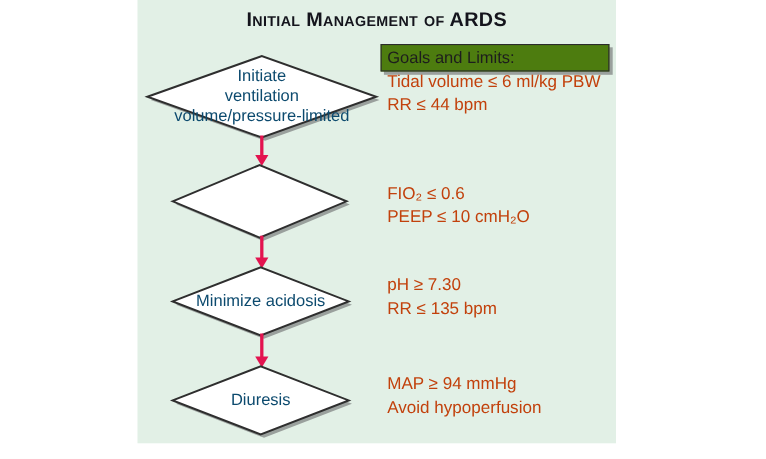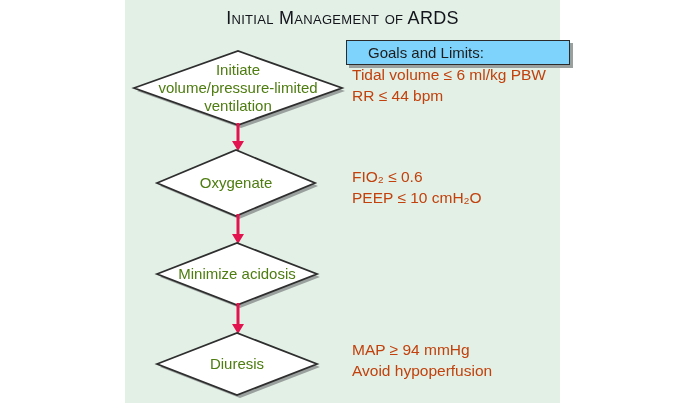--- a/index.html
+++ b/index.html
@@ -3,30 +3,30 @@
 <meta charset="utf-8">
 <style>
   html,body{margin:0;padding:0;background:#ffffff;}
   .stage{
     position:relative;width:696px;height:417px;background:#ffffff;overflow:hidden;
     font-family:"Liberation Sans","DejaVu Sans",sans-serif;color:#1d1d1d;
   }
   .panel{position:absolute;left:125px;top:0;width:435px;height:403px;background:#e2f0e6;}
   .title{
     position:absolute;left:125px;top:8px;width:435px;text-align:center;
-    font-size:18px;font-weight:normal;font-variant:small-caps;letter-spacing:.3px;color:#14141c;
+    font-size:18px;font-weight:bold;font-variant:small-caps;letter-spacing:.3px;color:#14141c;
   }
   .node-svg{position:absolute;overflow:visible;}
   .node-label{
-    position:absolute;text-align:center;font-size:15px;line-height:18px;color:#4d7c0f;
+    position:absolute;text-align:center;font-size:15px;line-height:18px;color:#0c4a6e;
   }
   .goals-box{
-    position:absolute;left:346px;top:40px;width:201px;height:23px;background:#7dd3fc;
+    position:absolute;left:346px;top:40px;width:201px;height:23px;background:#4d7c0f;
     border:1.6px solid #2b2b2b;box-shadow:3px 3px 0 #9aa09d;
-    font-size:15px;line-height:23px;padding-left:21px;box-sizing:content-box;
+    font-size:15px;line-height:23px;padding-left:5px;box-sizing:content-box;
   }
   .goals-block{position:absolute;left:352px;font-size:15.5px;line-height:21px;color:#c2410c;white-space:nowrap;}
   .arrow-svg{position:absolute;}
 </style>
 </head>
 <body>
 
 <div class="stage">
 
   <div class="panel"></div>
@@ -36,36 +36,33 @@
   <div class="goals-box">
     <span>Goals and Limits:</span>
   </div>
 
   <svg class="node-svg" style="left:130px;top:47px" width="218" height="84">
     <polygon points="7,44 111,7 215,44 111,81" fill="#9aa09d"></polygon>
     <polygon points="4,41 108,4 212,41 108,78" fill="#ffffff" stroke="#2e2e2e" stroke-width="1.8"></polygon>
   </svg>
   <div class="node-label" style="left:134px;top:61px;width:208px">
     <div>Initiate</div>
+    <div>ventilation</div>
     <div>volume/pressure-limited</div>
-    <div>ventilation</div>
   </div>
 
   <svg class="arrow-svg" style="left:230px;top:123px" width="16" height="29">
     <rect x="6.5" y="0" width="3" height="19" fill="#e3134f"></rect>
     <polygon points="2,18 14,18 8,28" fill="#e3134f"></polygon>
   </svg>
 
   <svg class="node-svg" style="left:153px;top:146px" width="168" height="76">
     <polygon points="7,40 86,7 165,40 86,73" fill="#9aa09d"></polygon>
     <polygon points="4,37 83,4 162,37 83,70" fill="#ffffff" stroke="#2e2e2e" stroke-width="1.8"></polygon>
   </svg>
-  <div class="node-label" style="left:154px;top:174px;width:164px">
-    <div>Oxygenate</div>
-  </div>
 
   <svg class="arrow-svg" style="left:230px;top:214px" width="16" height="31">
     <rect x="6.5" y="0" width="3" height="21" fill="#e3134f"></rect>
     <polygon points="2,20 14,20 8,30" fill="#e3134f"></polygon>
   </svg>
 
   <svg class="node-svg" style="left:153px;top:239px" width="170" height="72">
     <polygon points="7,38 87,7 167,38 87,69" fill="#9aa09d"></polygon>
     <polygon points="4,35 84,4 164,35 84,66" fill="#ffffff" stroke="#2e2e2e" stroke-width="1.8"></polygon>
   </svg>
@@ -89,19 +86,23 @@
   <div class="goals-block" style="top:64px">
     <div>Tidal volume ≤ 6 ml/kg PBW</div>
     <div>RR ≤ 44 bpm</div>
   </div>
 
   <div class="goals-block" style="top:166px">
     <div>FIO₂ ≤ 0.6</div>
     <div>PEEP ≤ 10 cmH₂O</div>
   </div>
 
+  <div class="goals-block" style="top:249px">
+    <div>pH ≥ 7.30</div>
+    <div>RR ≤ 135 bpm</div>
+  </div>
 
   <div class="goals-block" style="top:339px">
     <div>MAP ≥ 94 mmHg</div>
     <div>Avoid hypoperfusion</div>
   </div>
 
 </div>
 
 </body></html>

